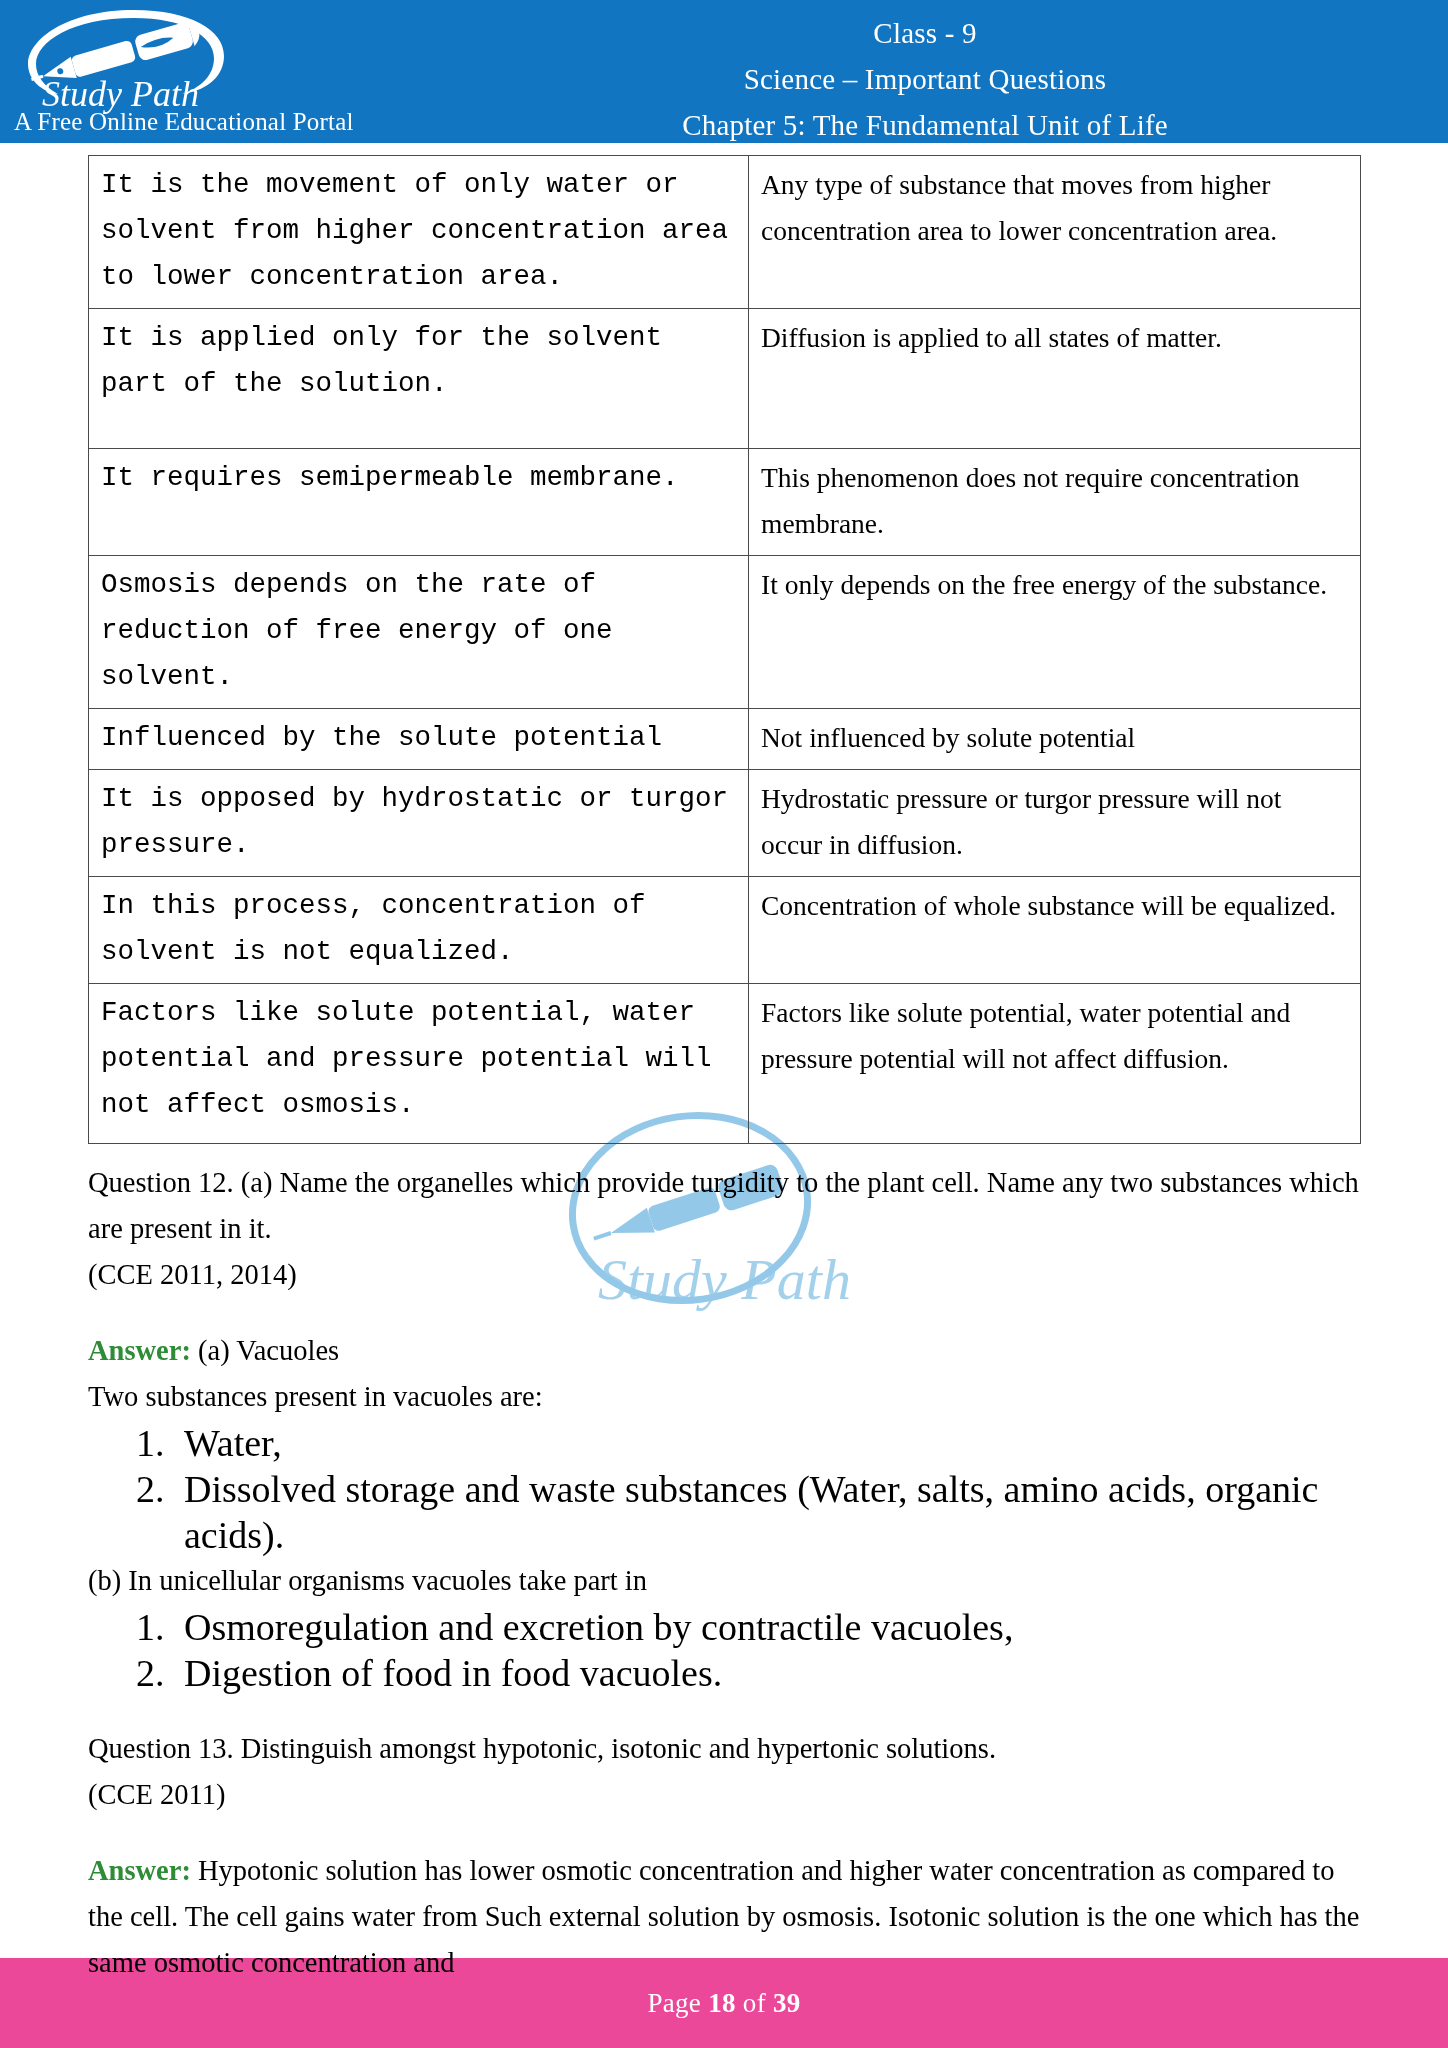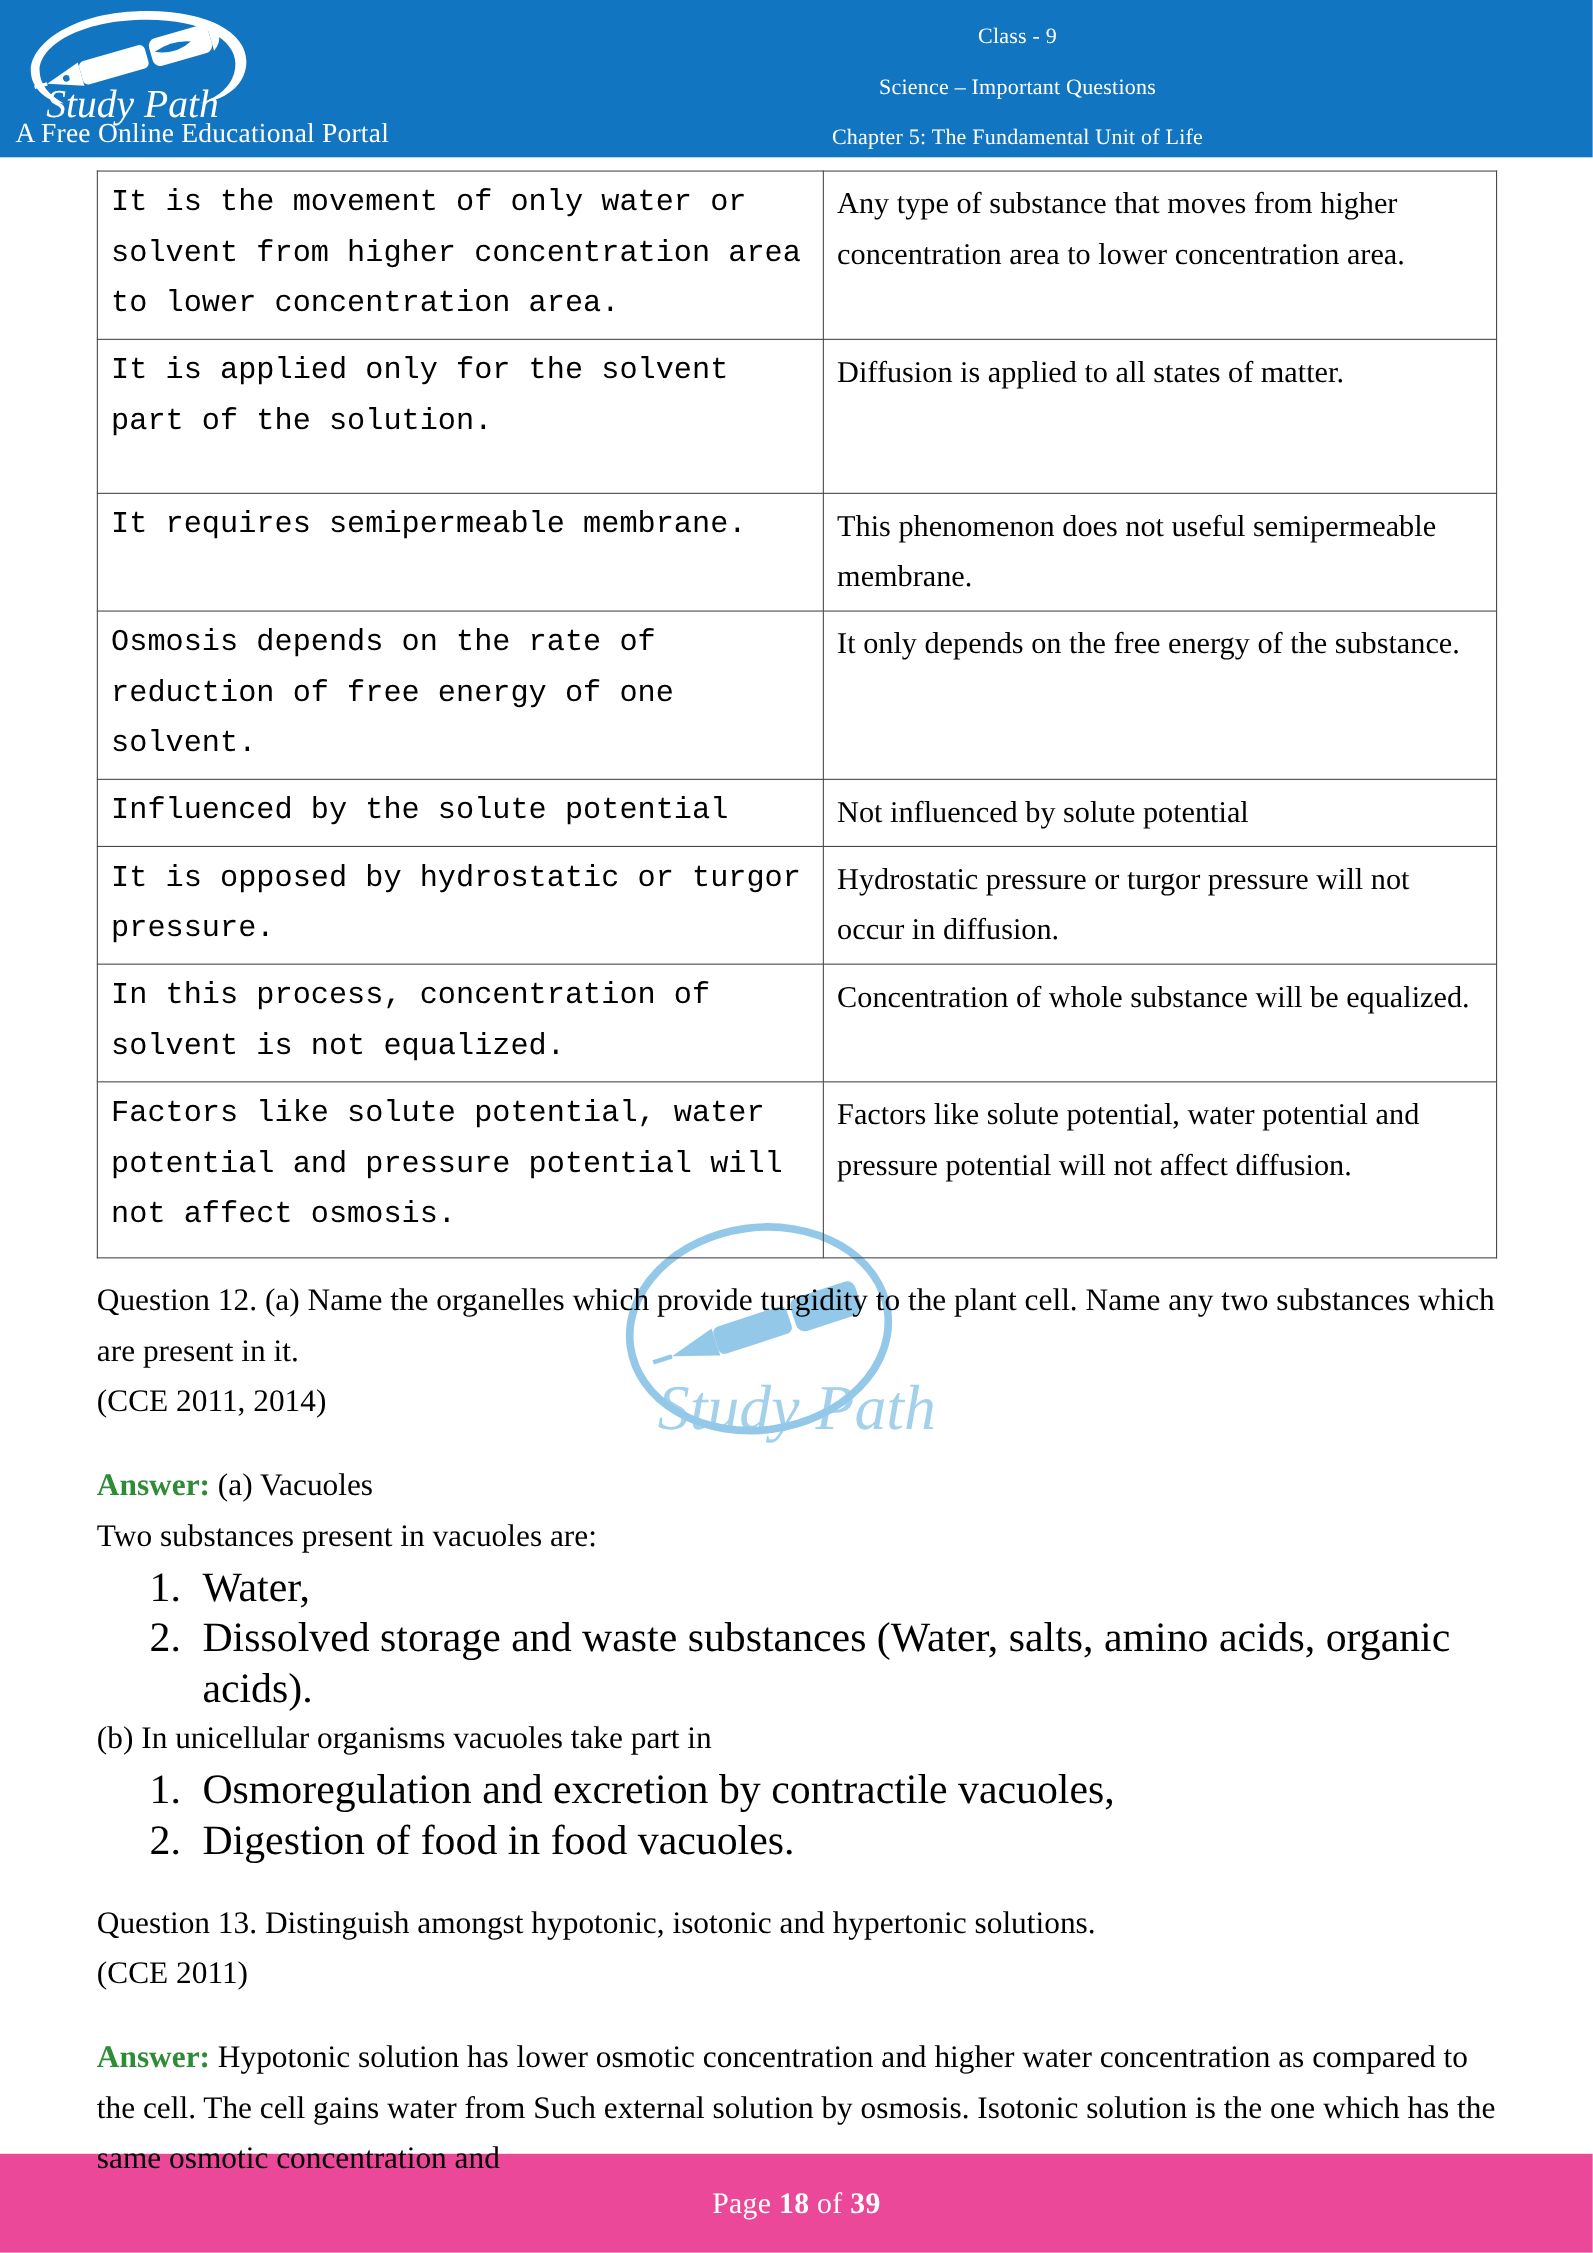--- a/index.html
+++ b/index.html
@@ -44,21 +44,21 @@
     white-space: nowrap;
   }
   .header-titles {
     position: absolute;
     left: 420px; top: 4px;
     width: 1010px;
     text-align: center;
   }
   .header-titles .line {
     font-family: "Liberation Serif", serif;
-    font-size: 20px;
+    font-size: 29px;
     line-height: 46px;
     color: #ffffff;
     letter-spacing: .2px;
     white-space: nowrap;
   }
   .header-titles .line1 { padding-top: 6px; }
 
   
   .footer {
     position: absolute;
@@ -204,21 +204,21 @@
       <tr class="tall">
         <td class="left">It is the movement of only water or solvent from higher concentration area to lower concentration area.</td>
         <td class="right">Any type of substance that moves from higher concentration area to lower concentration area.</td>
       </tr>
       <tr class="tall">
         <td class="left">It is applied only for the solvent part of the solution.</td>
         <td class="right">Diffusion is applied to all states of matter.</td>
       </tr>
       <tr>
         <td class="left">It requires semipermeable membrane.</td>
-        <td class="right">This phenomenon does not useful semipermeable membrane.</td>
+        <td class="right">This phenomenon does not require concentration membrane.</td>
       </tr>
       <tr>
         <td class="left">Osmosis depends on the rate of reduction of free energy of one solvent.</td>
         <td class="right">It only depends on the free energy of the substance.</td>
       </tr>
       <tr>
         <td class="left">Influenced by the solute potential</td>
         <td class="right">Not influenced by solute potential</td>
       </tr>
       <tr>

